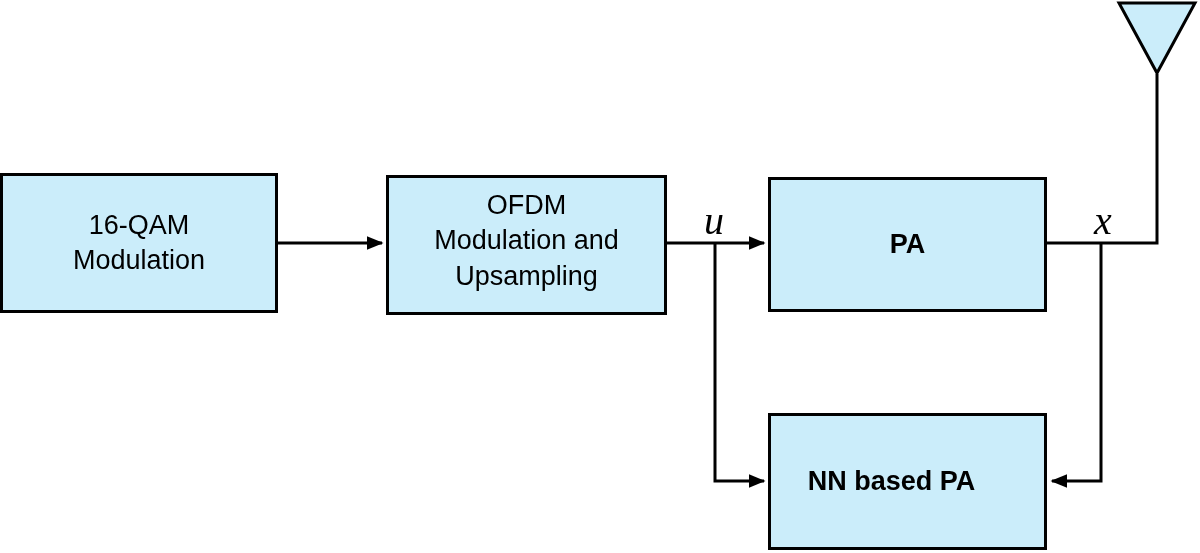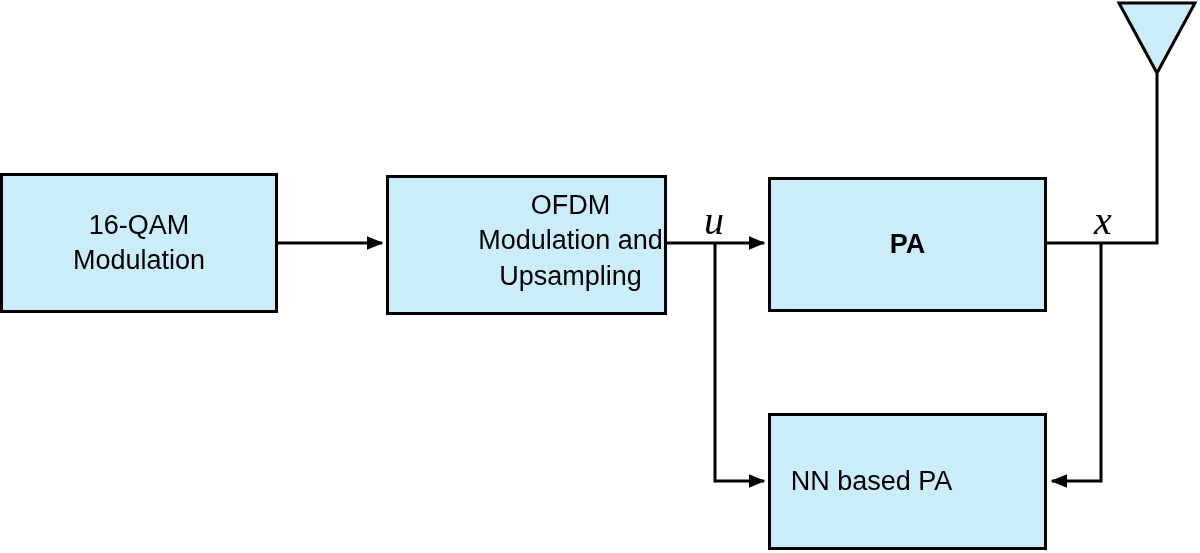--- a/index.html
+++ b/index.html
@@ -22,23 +22,23 @@
     align-items: center;
     justify-content: center;
     text-align: center;
     white-space: pre-line;
     font-size: 27px;
     line-height: 1.3;
     color: #000000;
     pointer-events: none;
   }
   .lbl-qam  { left: 0px;   top: 173px; width: 278px; height: 140px; }
-  .lbl-ofdm { left: 386px; top: 175px; width: 281px; height: 132px; margin-left: 44px; }
+  .lbl-ofdm { left: 386px; top: 175px; width: 281px; height: 132px; }
   .lbl-pa   { left: 768px; top: 177px; width: 279px; height: 135px; font-weight: bold; }
-  .lbl-nnpa { left: 732px; top: 413px; width: 279px; height: 137px; }
+  .lbl-nnpa { left: 752px; top: 413px; width: 279px; height: 137px; font-weight: bold; }
 
   .signal-label {
     position: absolute;
     font-family: "Liberation Serif", serif;
     font-style: italic;
     font-size: 40px;
     line-height: 40px;
     color: #000000;
     text-align: center;
     pointer-events: none;

